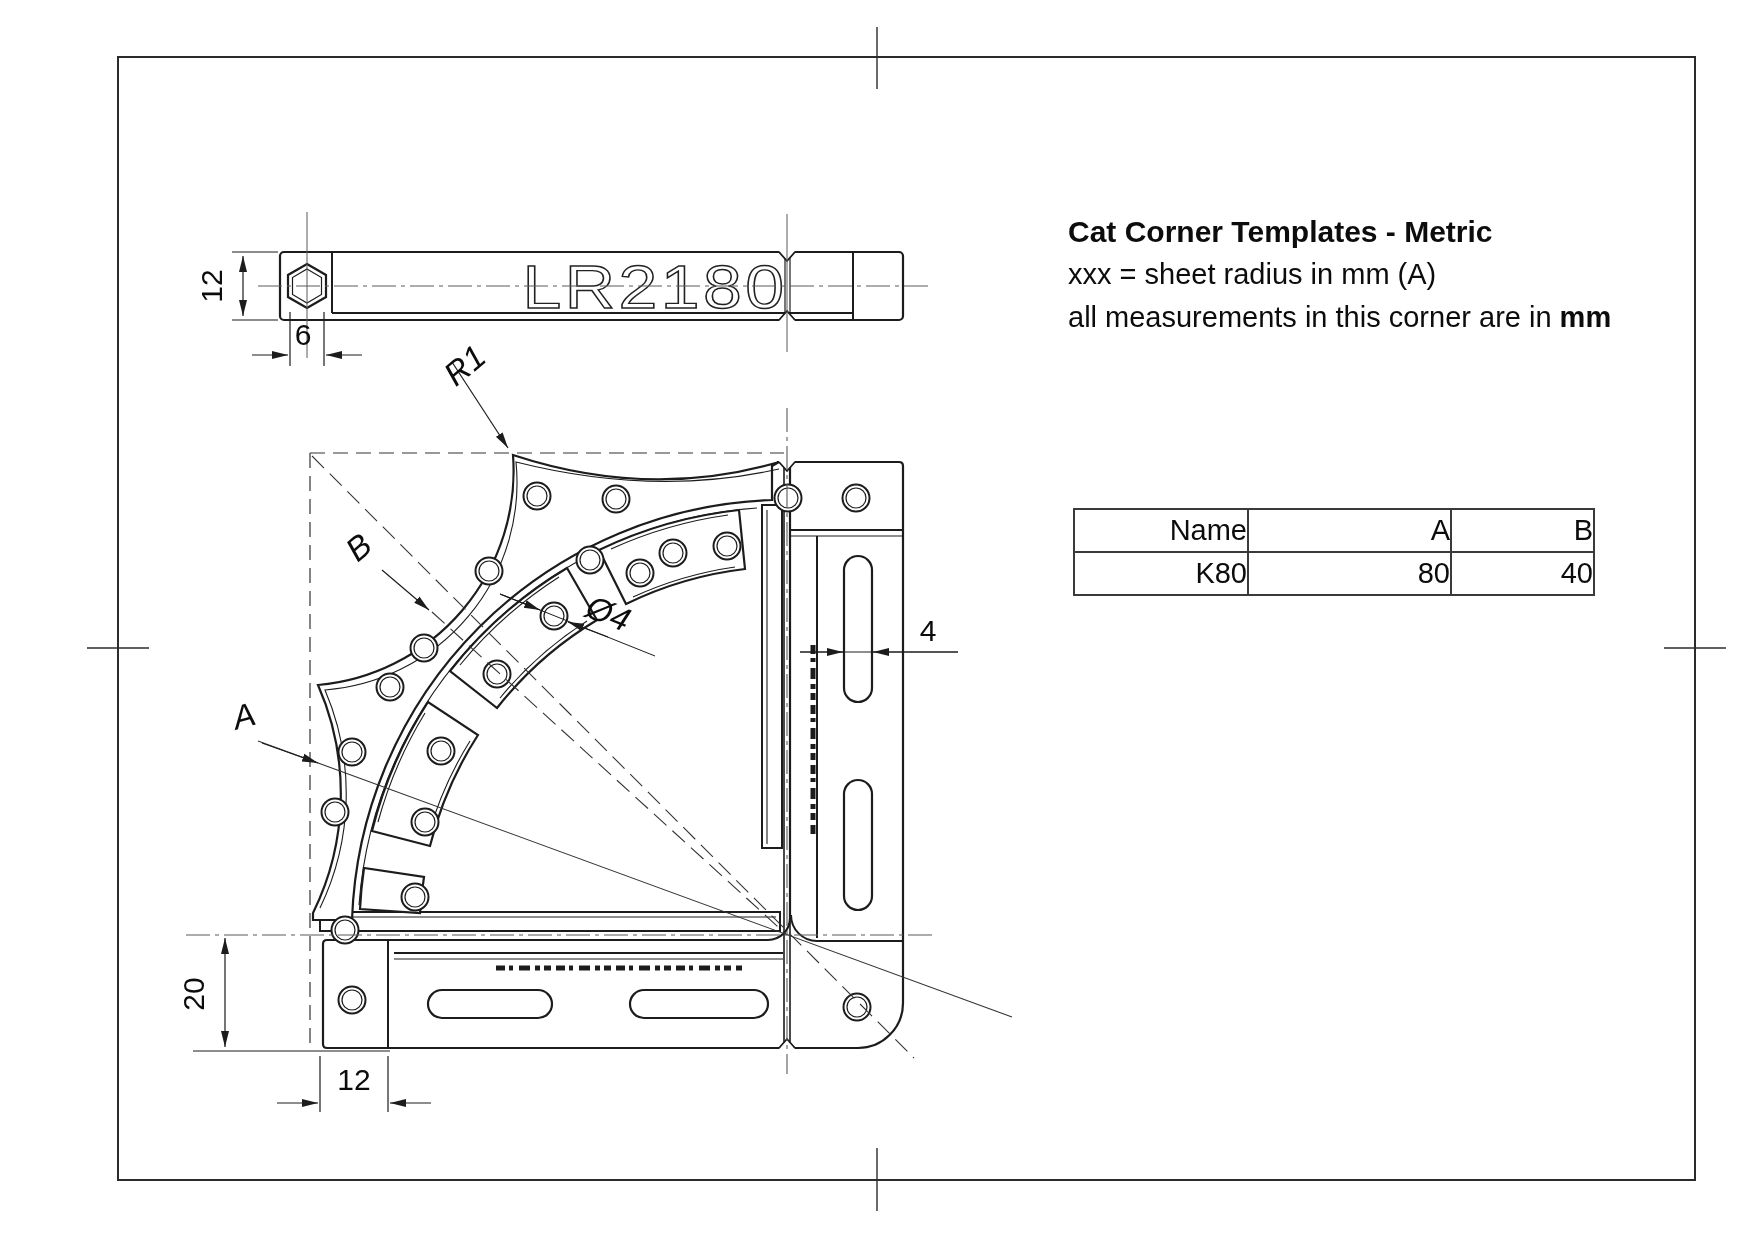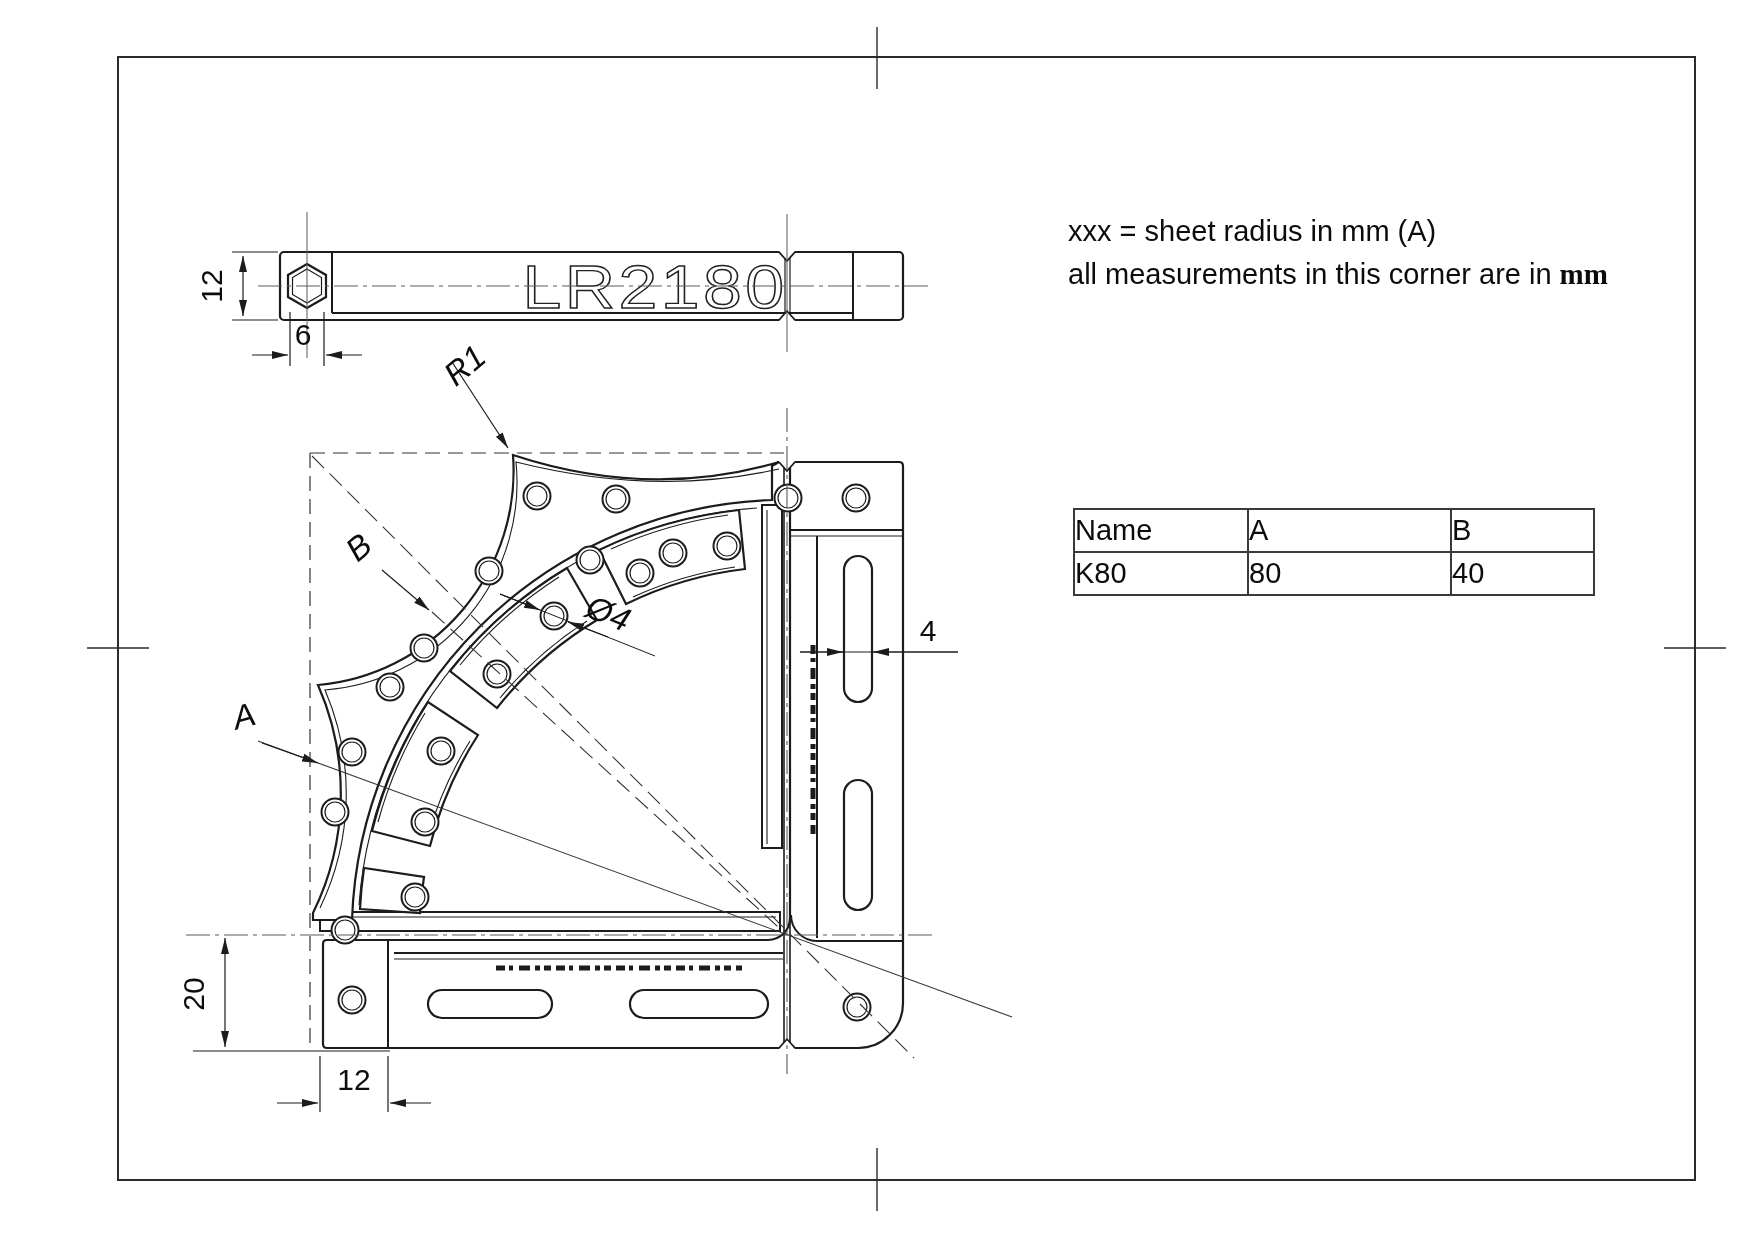--- a/index.html
+++ b/index.html
@@ -2,25 +2,25 @@
 <html><head>
 <meta charset="utf-8">
 <style>
   html,body{margin:0;padding:0;background:#e8e8e8;}
   .sheet{position:relative;width:1754px;height:1239px;background:#ffffff;
          font-family:"Liberation Sans",sans-serif;color:#111;overflow:hidden;}
   svg{position:absolute;left:0;top:0;}
   .notes{position:absolute;left:1068px;top:210px;width:560px;line-height:43px;
          font-size:29px;color:#0c0c0c;}
   .notes .title{font-weight:bold;font-size:30px;}
-  .notes .b{font-weight:bold;font-family:Liberation Serif, serif;}
+  .notes .b{font-weight:bold;}
   .spec-table{position:absolute;left:1073px;top:508px;border-collapse:collapse;
               table-layout:fixed;font-size:29px;color:#0c0c0c;}
   .spec-table td,.spec-table th{border:2px solid #3a3a3a;height:41px;padding:0;
-              text-align:left;vertical-align:middle;font-weight:normal;background:#fff;}
+              text-align:right;vertical-align:middle;font-weight:normal;background:#fff;}
   .c0{width:172px}.c1{width:201px}.c2{width:141px}
 </style>
 </head>
 <body>
 
 <div class="sheet">
 
 <svg width="1754" height="1239" viewBox="0 0 1754 1239">
   <defs>
     <marker id="arr" markerWidth="17" markerHeight="11" refX="16" refY="5" orient="auto-start-reverse" markerUnits="userSpaceOnUse">
@@ -240,20 +240,21 @@
       <line x1="320" y1="1056" x2="320" y2="1112" stroke="#1c1c1c" stroke-width="1.2"></line>
       <line x1="388" y1="1056" x2="388" y2="1112" stroke="#1c1c1c" stroke-width="1.2"></line>
       <line x1="277" y1="1103" x2="318" y2="1103" stroke="#1c1c1c" stroke-width="1.2" marker-end="url(#arr)"></line>
       <line x1="431" y1="1103" x2="390" y2="1103" stroke="#1c1c1c" stroke-width="1.2" marker-end="url(#arr)"></line>
       <text x="354" y="1090" text-anchor="middle" font-size="30" fill="#0c0c0c">12</text>
     </g>
   </g>
 </svg>
 
   <div class="notes">
+    <div class="title">Cat Corner Templates - Metric</div>
     <div>xxx = sheet radius in mm (A)</div>
     <div><span>all measurements in this corner are in </span><span class="b">mm</span></div>
   </div>
 
   <table class="spec-table">
     <tbody>
         <tr>
       <th class="c0">Name</th>
       <th class="c1">A</th>
       <th class="c2">B</th>

